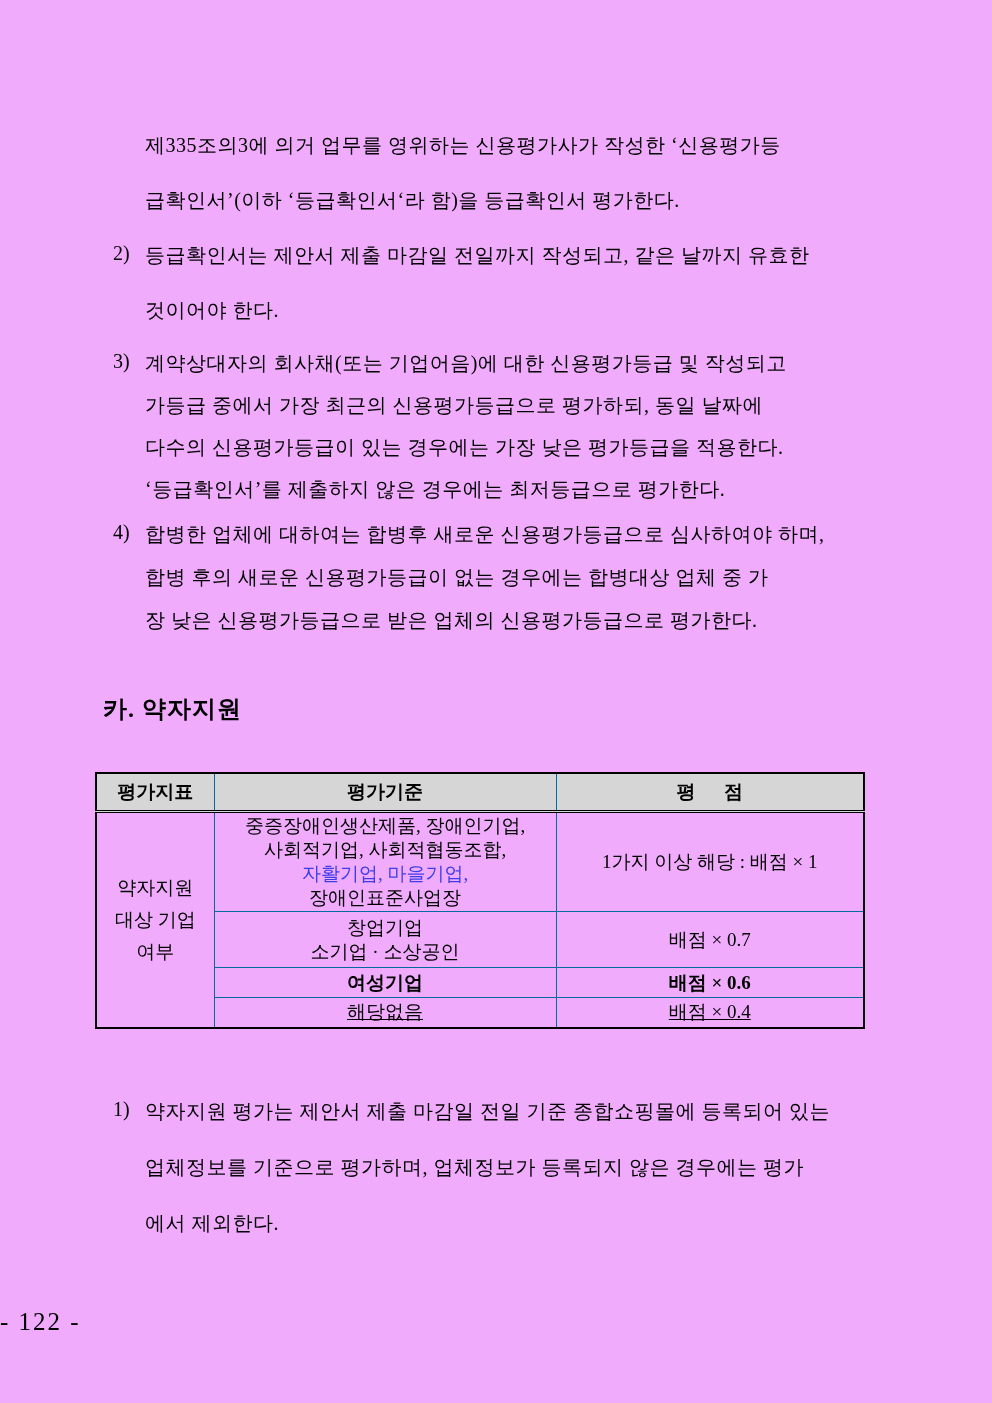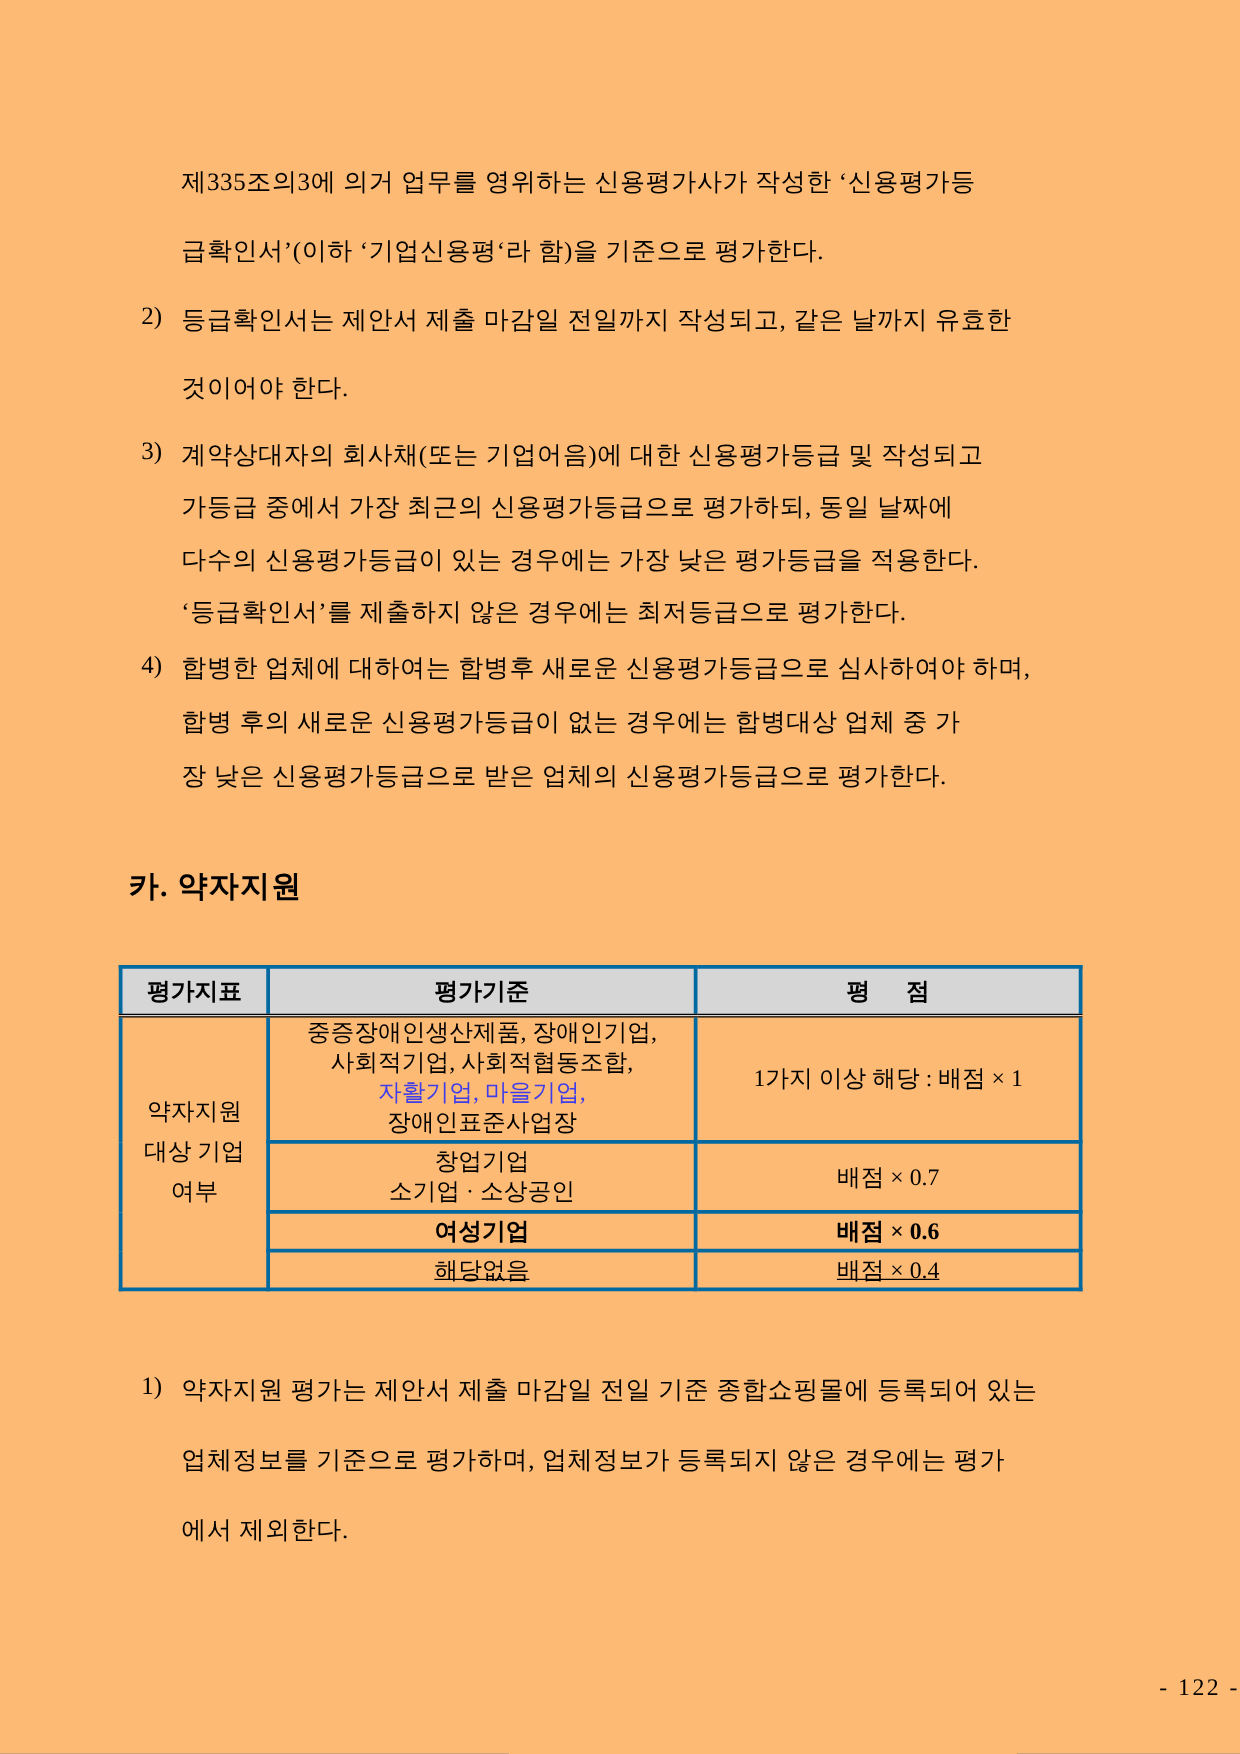--- a/index.html
+++ b/index.html
@@ -1,20 +1,20 @@
 <!DOCTYPE html>
 <html><head>
 <meta charset="utf-8">
 <style>
   html, body { margin: 0; padding: 0; background: #888; }
   .page {
     position: relative;
     width: 992px;
     height: 1403px;
-    background: #fdba74;
+    background: #f0abfc;
     font-family: "Liberation Serif", "DejaVu Serif", serif;
     color: #000000;
     overflow: hidden;
   }
   .block { position: absolute; left: 145px; }
   .item { position: absolute; left: 113px; }
   .item .num {
     position: absolute;
     left: 0;
     top: 0;
@@ -44,21 +44,21 @@
     position: absolute;
     left: 95px;
     top: 772px;
     width: 768px;
     border-collapse: collapse;
     table-layout: fixed;
     font-size: 19px;
     border: 2px solid #000;
   }
   .eval-table th, .eval-table td {
-    border: 3px solid #0369a1;
+    border: 1px solid #0369a1;
     text-align: center;
     vertical-align: middle;
     padding: 1px 4px;
   }
   .eval-table thead th {
     background: #d6d6d6;
     font-weight: bold;
     height: 34px;
     border-bottom: 3px double #000;
   }
@@ -66,35 +66,35 @@
   .row-main   { height: 100px; }
   .row-startup{ height: 56px; }
   .row-women  { height: 30px; font-weight: bold; }
   .row-none   { height: 30px; text-decoration: underline; }
   .cell-line { line-height: 24px; }
   .indicator-cell .cell-line { line-height: 32px; }
   .blue-line { color: #3d3deb; }
   .footer-page {
     position: absolute;
     left: 0;
-    top: 1340px;
+    top: 1308px;
     width: 100%;
-    text-align: right;
-    font-size: 19px;
+    text-align: left;
+    font-size: 25px;
     letter-spacing: 2px;
   }
 </style>
 </head>
 <body>
 
 <div class="page">
 
   <div class="block sp55" style="top:132px">
     <div class="ln">제335조의3에 의거 업무를 영위하는 신용평가사가 작성한 ‘신용평가등</div>
-    <div class="ln">급확인서’(이하 ‘기업신용평‘라 함)을 기준으로 평가한다.</div>
+    <div class="ln">급확인서’(이하 ‘등급확인서‘라 함)을 등급확인서 평가한다.</div>
   </div>
 
   <div class="item sp55" style="top:242px">
     <span class="num">2)</span>
     <div class="lines">
       <div class="ln">등급확인서는 제안서 제출 마감일 전일까지 작성되고, 같은 날까지 유효한</div>
       <div class="ln">것이어야 한다.</div>
     </div>
   </div>
 

